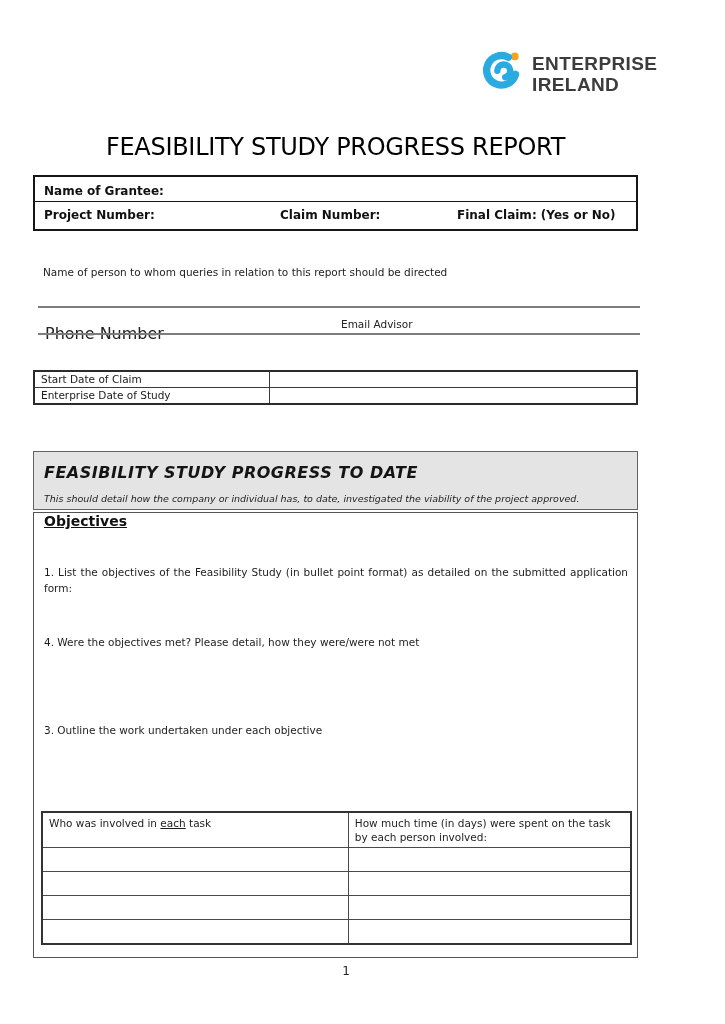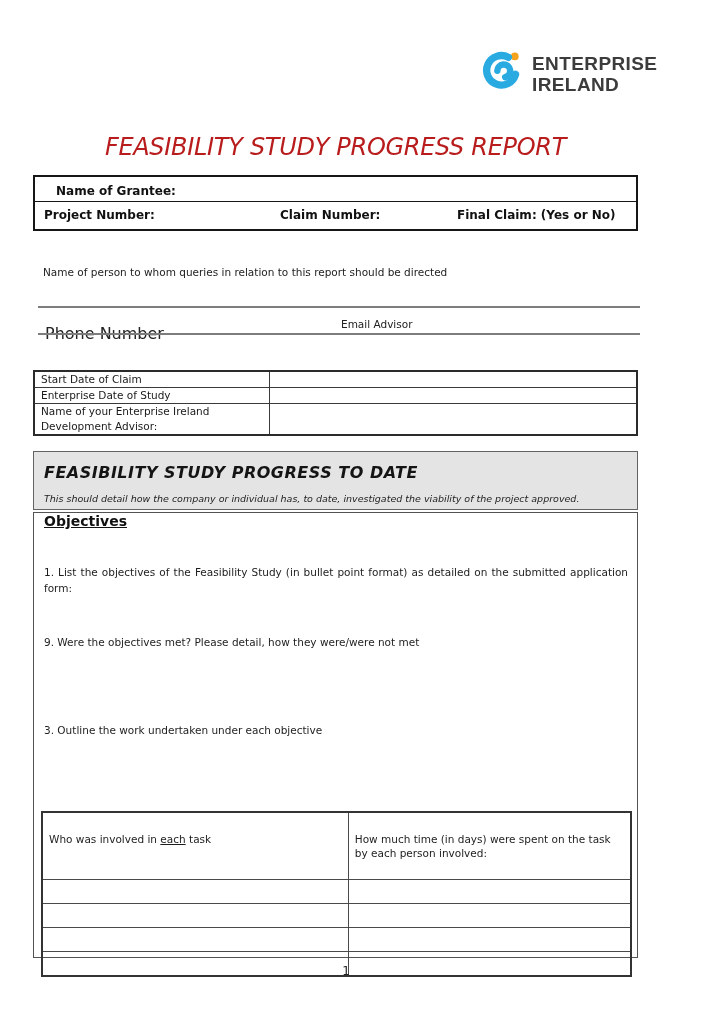--- a/index.html
+++ b/index.html
@@ -13,26 +13,26 @@
   .logo { position:absolute; left:478px; top:50px; display:flex; align-items:flex-start; gap:8px; }
   .logo-swirl { width:46px; height:46px; }
   .logo-text {
     font-family:"Liberation Sans", sans-serif; font-weight:bold; font-size:19px;
     line-height:21px; color:#3c3c3c; letter-spacing:0.4px; margin-top:3px;
   }
 
   
   .doc-title {
     position:absolute; left:33px; top:133px; width:605px; text-align:center;
-    font-size:24px; font-weight:400; color:#b91c1c; letter-spacing:-0.3px;font-style:italic;
+    font-size:24px; font-weight:400; color:#000000; letter-spacing:-0.3px;
   }
 
   
   .grantee-table { position:absolute; left:33px; top:175px; width:605px; border:2px solid #161616; }
-  .grantee-row1 { height:25px; border-bottom:1px solid #161616; line-height:25px; padding-left:21px; }
+  .grantee-row1 { height:25px; border-bottom:1px solid #161616; line-height:25px; padding-left:9px; }
   .grantee-row2 { position:relative; height:27px; line-height:27px; }
   .bold-label { font-weight:bold; font-size:12px; color:#111; }
   .grantee-row2 .lbl-project { position:absolute; left:9px; }
   .grantee-row2 .lbl-claim   { position:absolute; left:245px; }
   .grantee-row2 .lbl-final   { position:absolute; left:422px; }
 
   
   .queries-prompt { position:absolute; left:43px; top:266px; font-size:10.5px; color:#222; }
   .rule { position:absolute; left:38px; width:602px; height:2px; background:#7d7d7d; }
   .rule-1 { top:306px; }
@@ -55,21 +55,21 @@
   .main-box { position:absolute; left:33px; top:512px; width:605px; height:446px; border:1px solid #535353; background:#fff; }
   .objectives-heading { position:absolute; left:10px; top:0; font-size:14px; font-weight:bold; text-decoration:underline; color:#111; }
   .q-text { position:absolute; left:10px; font-size:10.5px; line-height:16px; color:#1d1d1d; }
   .q1 { top:51px; width:584px; text-align:justify; }
   .q2 { top:121px; }
   .q3 { top:209px; }
 
   
   .task-table { position:absolute; left:7px; top:298px; width:591px; border-collapse:collapse; table-layout:fixed; border:2px solid #333; }
   .task-table col.tc1 { width:52%; }
-  .task-table th { font-weight:400; text-align:left; vertical-align:top; font-size:10.5px; line-height:14px; padding:19px 6px; border:1px solid #4a4a4a; color:#1d1d1d; }
+  .task-table th { font-weight:400; text-align:left; vertical-align:top; font-size:10.5px; line-height:14px; padding:3px 6px; border:1px solid #4a4a4a; color:#1d1d1d; }
   .task-table td { height:24px; border:1px solid #4a4a4a; }
   .u { text-decoration:underline; }
 
   
   .page-number { position:absolute; left:33px; top:964px; width:626px; text-align:center; font-size:12px; color:#222; }
 </style>
 </head>
 <body>
 
 <div class="page">
@@ -112,36 +112,32 @@
       </colgroup>
     <tbody>
       <tr>
         <td>Start Date of Claim</td>
         <td></td>
       </tr>
       <tr>
         <td>Enterprise Date of Study</td>
         <td></td>
       </tr>
-      <tr>
-        <td>Name of your Enterprise Ireland Development Advisor:</td>
-        <td></td>
-      </tr>
     </tbody>
   </table>
 
   <div class="progress-box">
     <div class="progress-heading">FEASIBILITY STUDY PROGRESS TO DATE</div>
     <div class="progress-desc">This should detail how the company or individual has, to date, investigated the viability of the project approved.</div>
   </div>
 
   <div class="main-box">
     <div class="objectives-heading">Objectives</div>
     <div class="q-text q1">1. List the objectives of the Feasibility Study (in bullet point format) as detailed on the submitted application form:</div>
-    <div class="q-text q2">9. Were the objectives met? Please detail, how they were/were not met</div>
+    <div class="q-text q2">4. Were the objectives met? Please detail, how they were/were not met</div>
     <div class="q-text q3">3. Outline the work undertaken under each objective</div>
 
     <table class="task-table">
       <colgroup>
           <col class="tc1">
           <col>
         </colgroup>
       <thead>
         <tr>
           <th><span>Who was involved in </span><span class="u">each</span><span> task</span></th>

